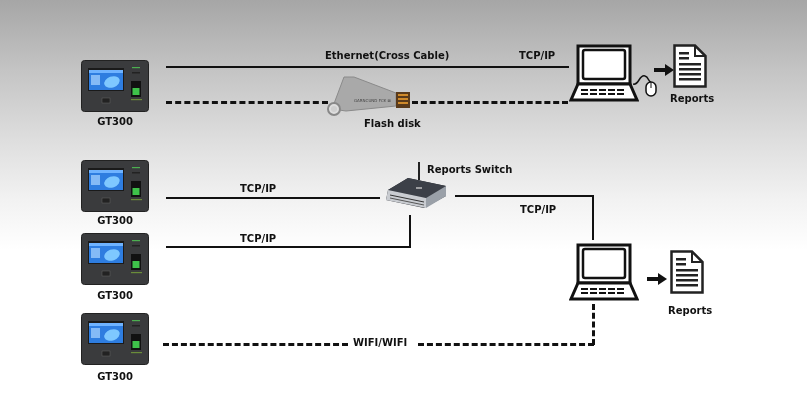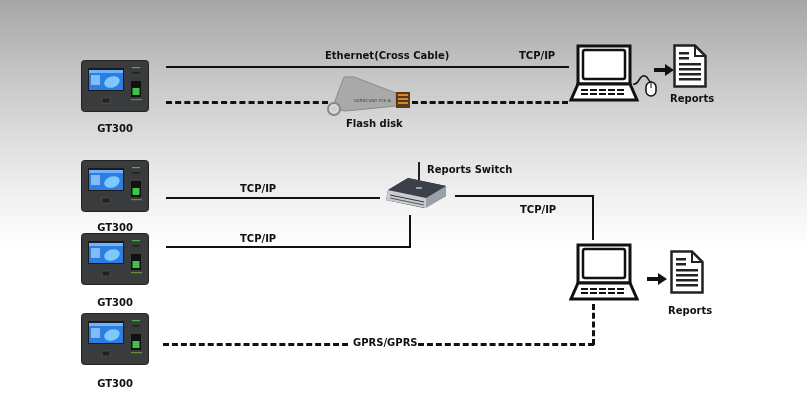--- a/index.html
+++ b/index.html
@@ -4,21 +4,21 @@
 <style>
   html, body { margin: 0; padding: 0; }
   body {
     width: 807px; height: 401px; position: relative; overflow: hidden;
     background: linear-gradient(to bottom, #a6a6a6 0px, #c4c4c4 70px, #dedede 140px, #f2f2f2 200px, #ffffff 250px, #ffffff 401px);
     font-family: "DejaVu Sans", sans-serif;
   }
   .abs { position: absolute; }
   .label { position: absolute; font-size: 10px; font-weight: bold; color: #111; white-space: nowrap; }
   .device { position: absolute; width: 68px; height: 52px; }
-  .device-caption { position: absolute; width: 68px; text-align: center; font-size: 10px; font-weight: bold; color: #111; margin-top: 7px; }
+  .device-caption { position: absolute; width: 68px; text-align: center; font-size: 10px; font-weight: bold; color: #111; }
   .hline { position: absolute; height: 0; border-top: 2px solid #111; }
   .vline { position: absolute; width: 0; border-left: 2px solid #111; }
   .hdash { position: absolute; height: 0; border-top: 3px dashed #111; }
   .vdash { position: absolute; width: 0; border-left: 3px dashed #111; }
 </style>
 </head>
 <body>
 
 <svg width="0" height="0" style="position:absolute">
   <defs>
@@ -85,21 +85,21 @@
   <circle cx="10" cy="34" r="6" fill="#ddd" stroke="#888" stroke-width="2"></circle>
   <circle cx="10" cy="34" r="3" fill="#cfcfcf"></circle>
   <rect x="72" y="17" width="14" height="16" fill="#5a3a1a"></rect>
   <g fill="#d08a2a">
       <rect x="74" y="19" width="10" height="2"></rect>
       <rect x="74" y="23" width="10" height="2"></rect>
       <rect x="74" y="27" width="10" height="2"></rect>
     </g>
   <text x="30" y="27" font-size="4" fill="#444" font-family="DejaVu Sans, sans-serif">GARNCUND FC€ ⊠</text>
 </svg>
-<div class="label" style="left:346px; top:118px;">Flash disk</div>
+<div class="label" style="left:364px; top:118px;">Flash disk</div>
 
 <svg class="abs" style="left:569px; top:44px;" width="70" height="60">
     <use href="#computer"></use>
   </svg>
 
 <svg class="abs" style="left:633px; top:72px;" width="28" height="26" viewBox="0 0 28 26">
   <path d="M0 12 C6 14 6 2 12 4 C16 5 15 10 18 10" fill="none" stroke="#111" stroke-width="1.5"></path>
   <rect x="13" y="10" width="10" height="14" rx="5" fill="#fff" stroke="#111" stroke-width="1.5"></rect>
   <line x1="18" y1="10" x2="18" y2="16" stroke="#111" stroke-width="1"></line>
 </svg>
@@ -157,15 +157,15 @@
     <use href="#report"></use>
   </svg>
 <div class="label" style="left:668px; top:305px;">Reports</div>
 
 <svg class="device" style="left:81px; top:313px;">
     <use href="#terminal"></use>
   </svg>
 <div class="device-caption" style="left:81px; top:371px;">GT300</div>
 
 <div class="hdash" style="left:163px; top:343px; width:185px;"></div>
-<div class="label" style="left:353px; top:337px;">GPRS/GPRS</div>
+<div class="label" style="left:353px; top:337px;">WIFI/WIFI</div>
 <div class="hdash" style="left:418px; top:343px; width:176px;"></div>
 <div class="vdash" style="left:592px; top:304px; height:41px;"></div>
 
 </body></html>

